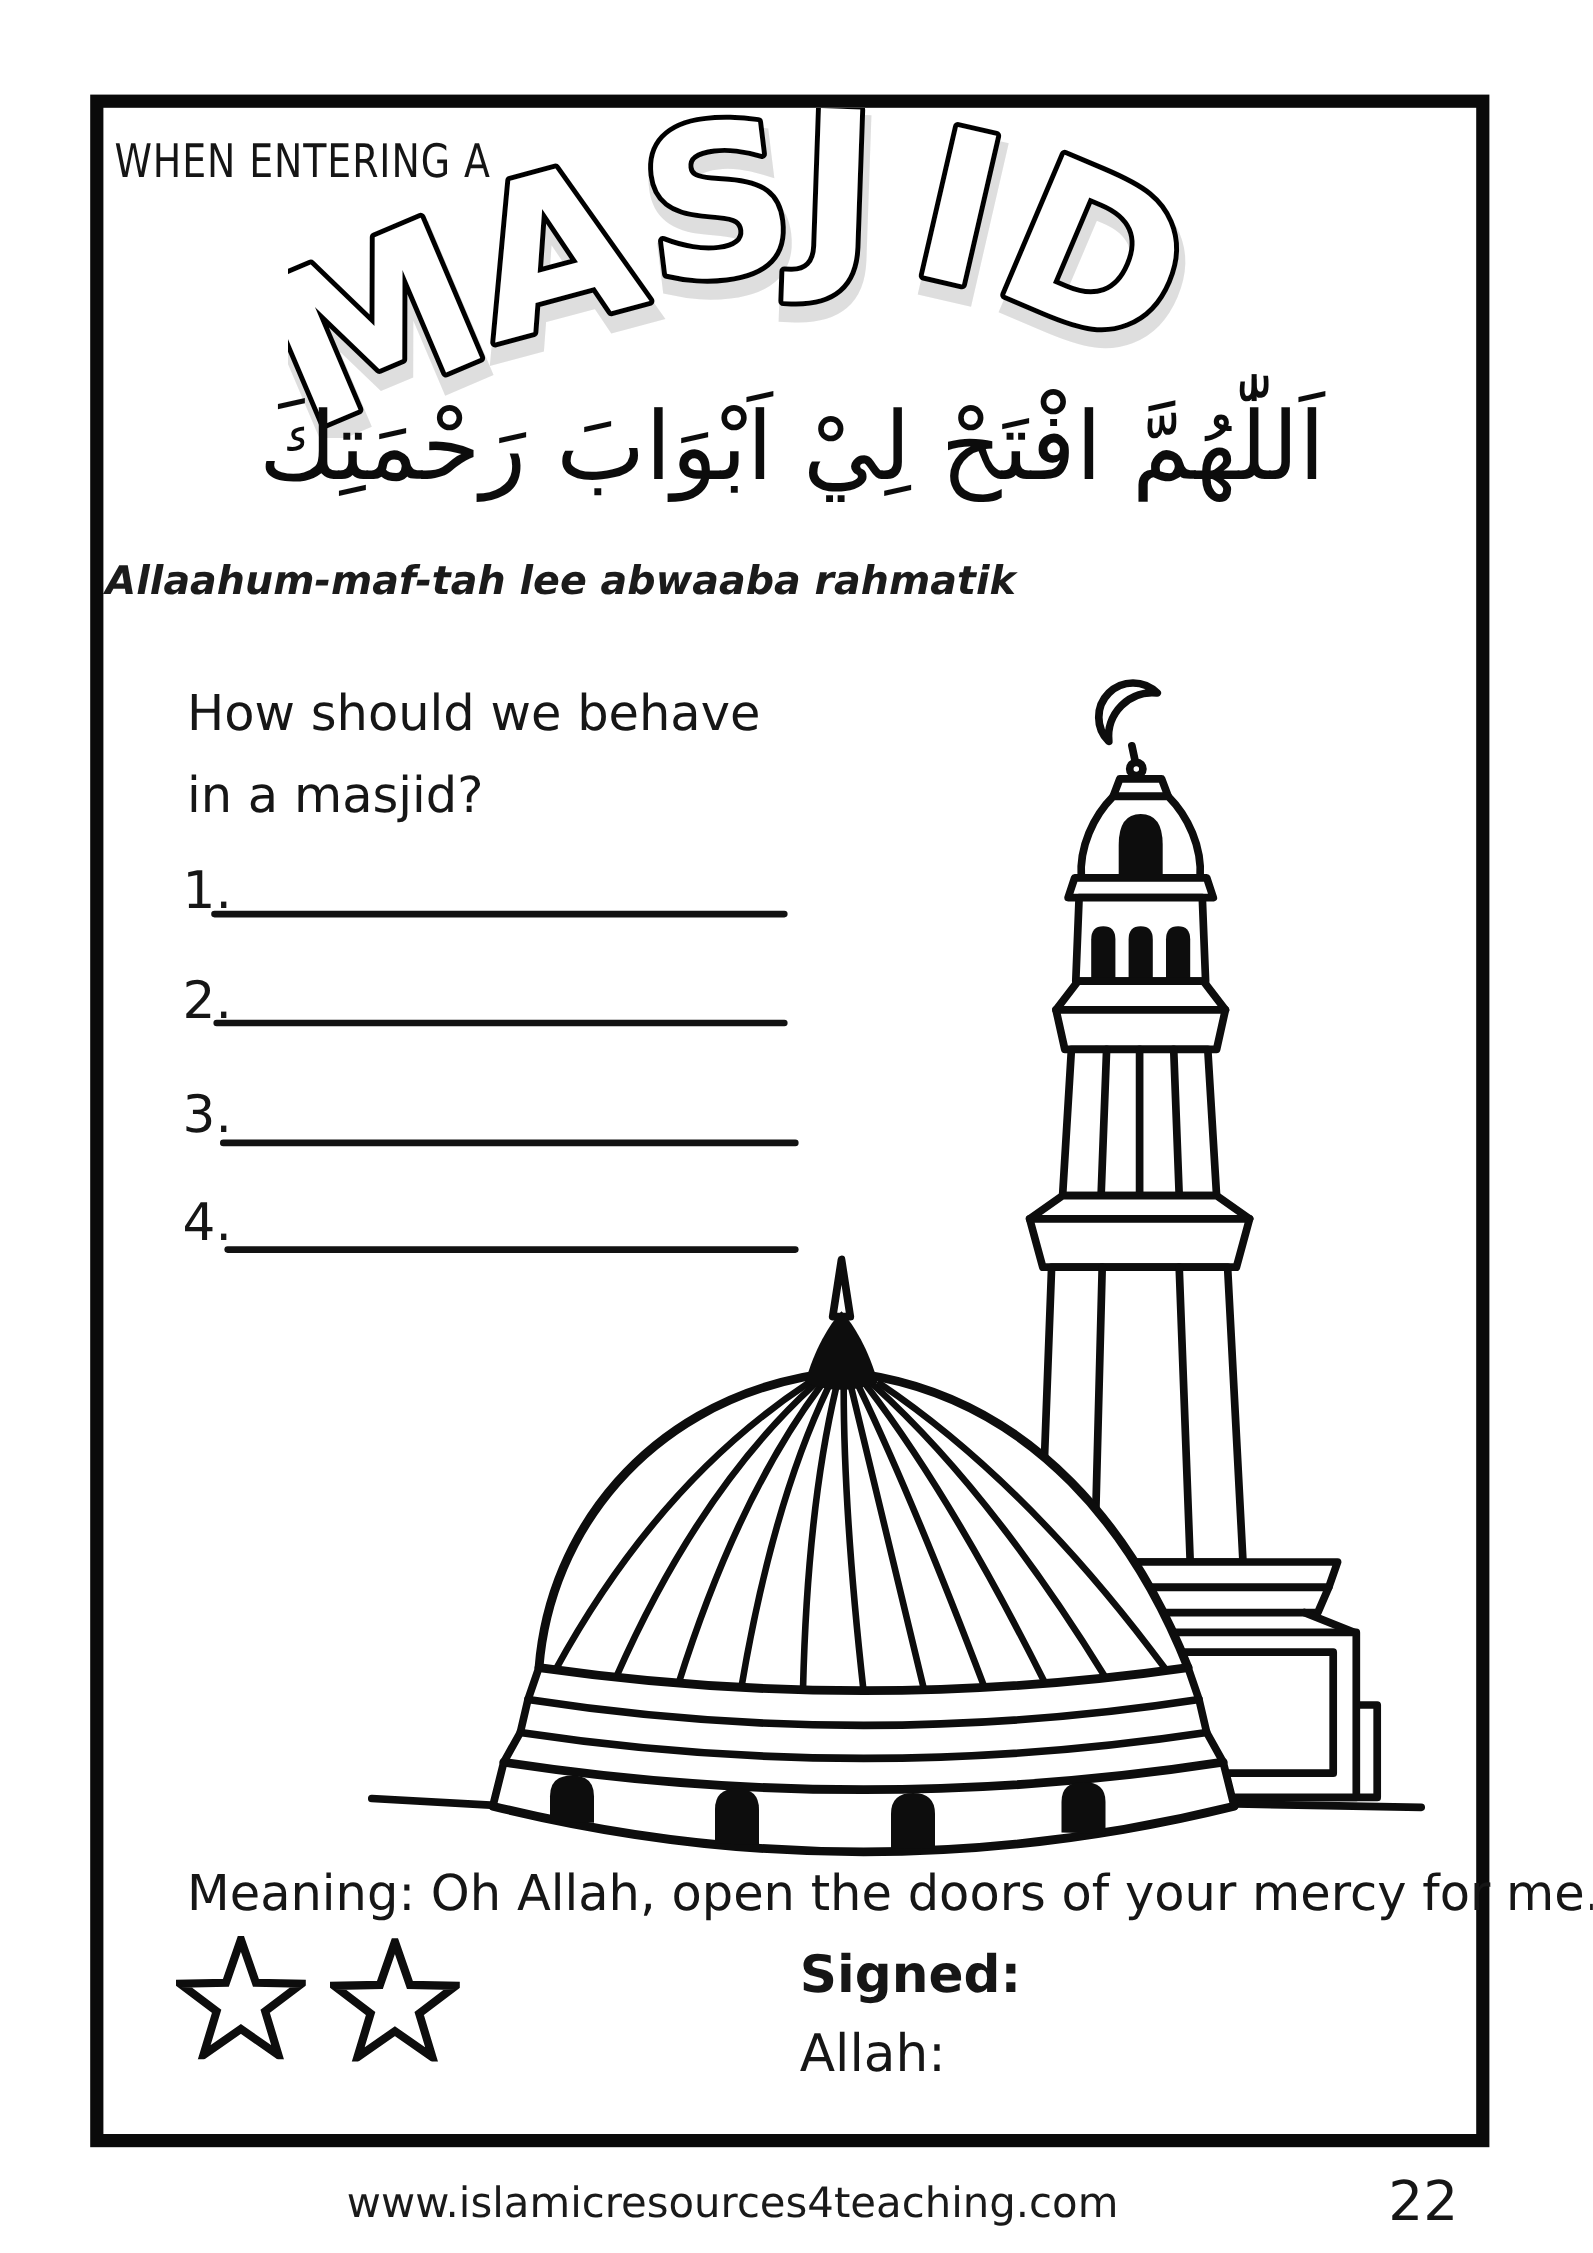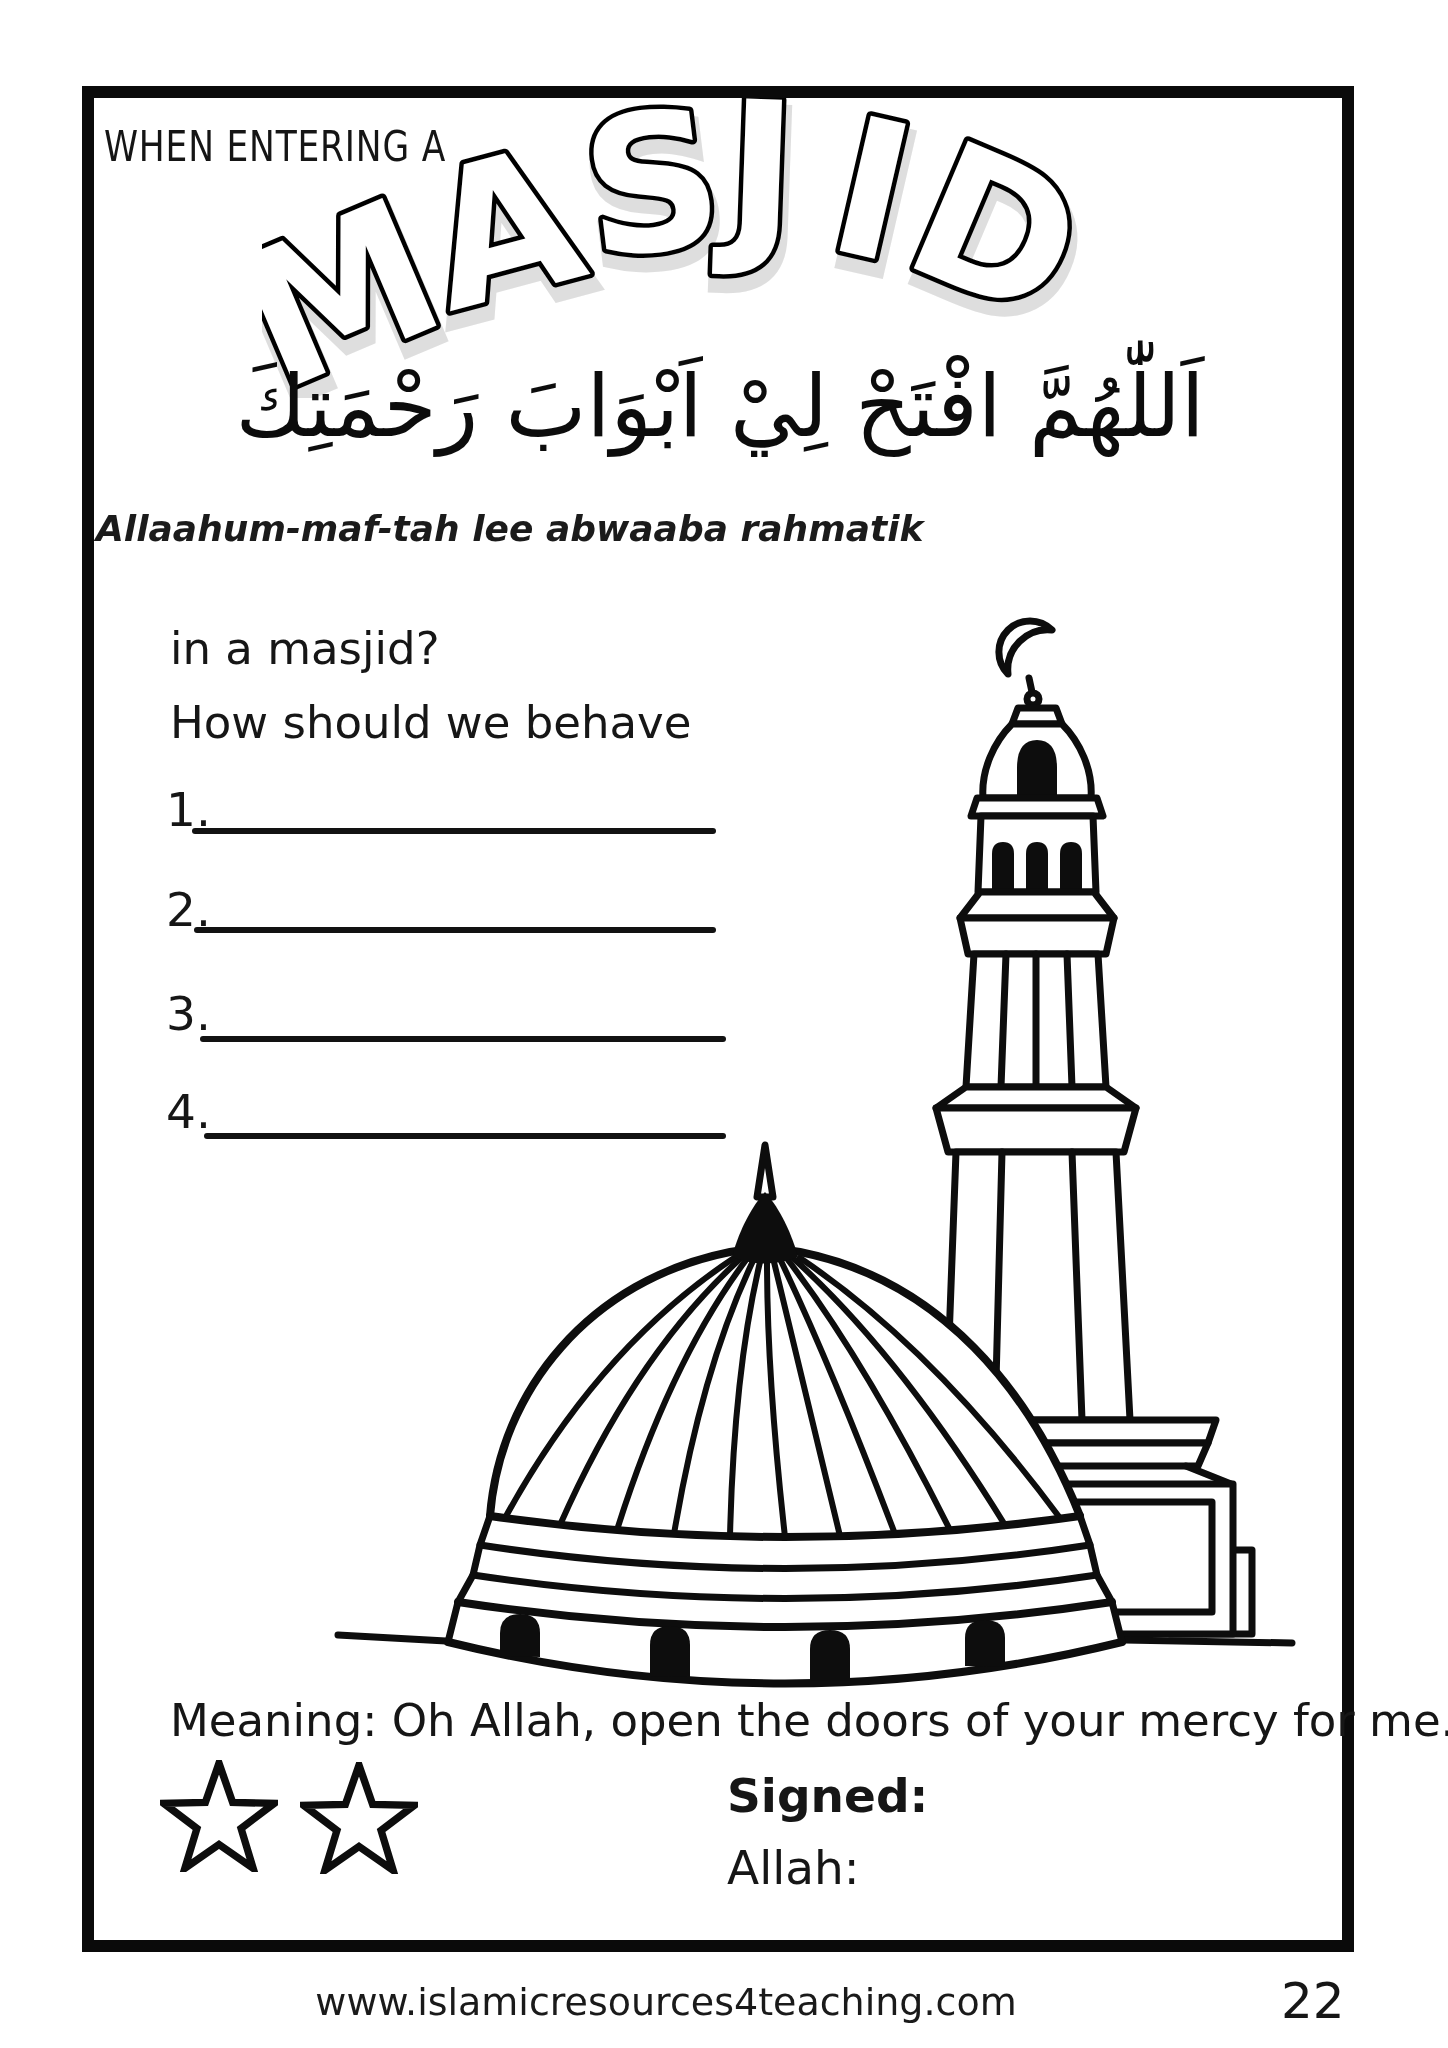--- a/index.html
+++ b/index.html
@@ -29,21 +29,21 @@
   .question{left:170px;top:612px;font-size:45px;line-height:74px;color:#161616;}
   .blank-number{font-size:47px;color:#161616;}
   .blank-line{background:#121212;height:6px;border-radius:3px;}
   .meaning{left:170px;top:1694px;width:1160px;font-size:45px;color:#161616;white-space:nowrap;}
   .meaning b{font-weight:normal;letter-spacing:0px;}
   .sign-label{left:727px;font-size:47px;color:#161616;}
   .footer-url{
     left:0;top:1980px;width:1448px;text-align:center;font-size:38px;color:#1a1a1a;
     transform:translateX(-58px);
   }
-  .page-number{left:1262px;top:1972px;font-size:50px;color:#161616;margin-left:19px;}
+  .page-number{left:1262px;top:1972px;font-size:50px;color:#161616;}
   .star{display:block;}
 </style>
 </head>
 <body>
 
 <div class="abs frame"></div>
 
 <div class="abs header-prefix">WHEN ENTERING A</div>
 
 <svg class="abs title-svg" width="880" height="300" viewBox="0 0 880 300">
@@ -64,22 +64,22 @@
       <text x="560" y="155" transform="rotate(13 588 155)">I</text>
       <text x="630" y="192" transform="rotate(23 703 192)">D</text>
     </g>
   </g>
 </svg>
 
 <div class="abs arabic-line">اَللّٰهُمَّ افْتَحْ لِيْ اَبْوَابَ رَحْمَتِكَ</div>
 <div class="abs translit">Allaahum-maf-tah lee abwaaba rahmatik</div>
 
 <div class="abs question">
+  <div>How should we behave</div>
   <div>in a masjid?</div>
-  <div>How should we behave</div>
 </div>
 
 <div class="abs blank-number" style="left:166px;top:782px;">1.</div>
 <div class="abs blank-line" style="left:192px;top:828px;width:524px;"></div>
 
 <div class="abs blank-number" style="left:166px;top:882px;">2.</div>
 <div class="abs blank-line" style="left:194px;top:927px;width:522px;"></div>
 
 <div class="abs blank-number" style="left:166px;top:986px;">3.</div>
 <div class="abs blank-line" style="left:200px;top:1036px;width:526px;"></div>

